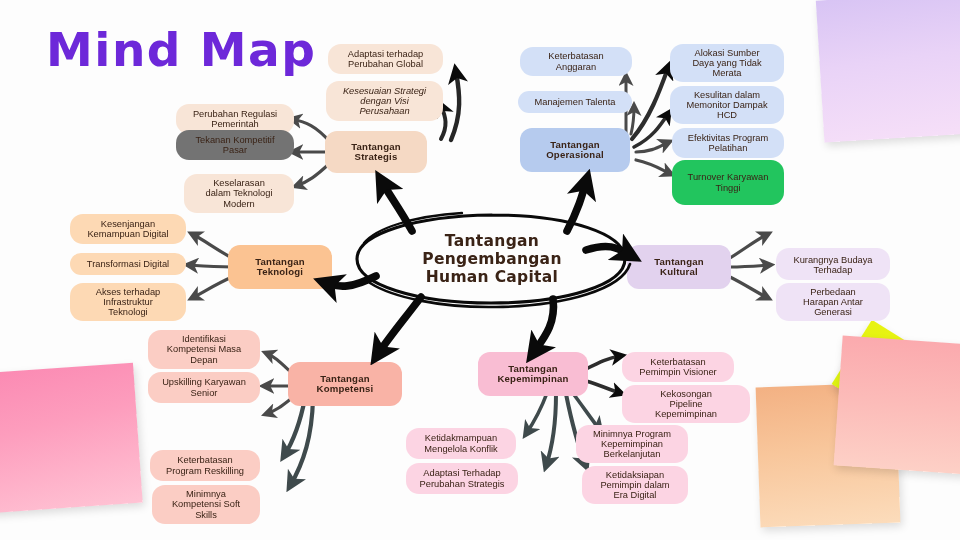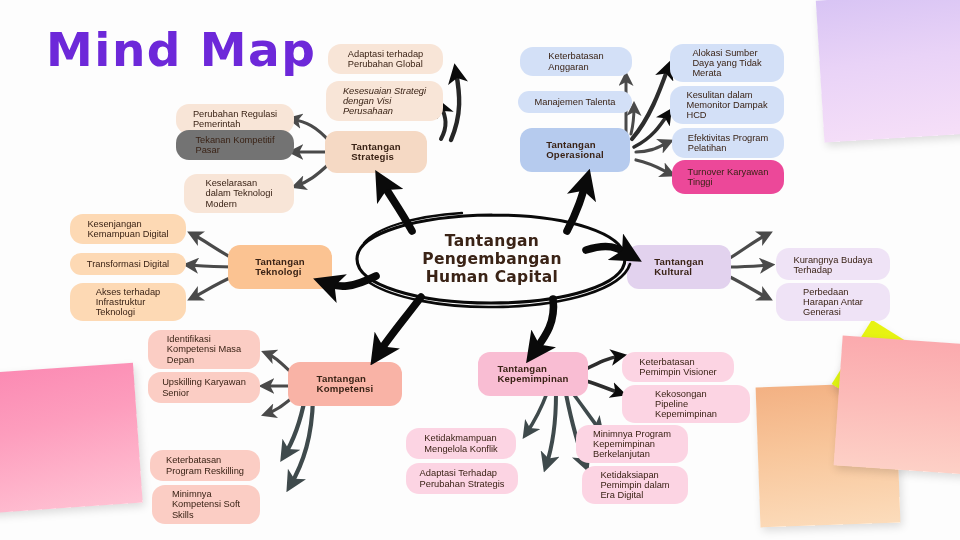--- a/index.html
+++ b/index.html
@@ -72,21 +72,21 @@
     width: 960px; height: 540px;
     pointer-events: none;
   }
 
   
   .node {
     position: absolute;
     display: flex;
     align-items: center;
     justify-content: center;
-    text-align: left;
+    text-align: center;
     box-sizing: border-box;
     color: #3a2316;
     line-height: 1.08;
     padding: 2px 6px;
     white-space: pre-line;
   }
   .leaf {
     font-size: 9.3px;
     border-radius: 13px;
   }
@@ -203,21 +203,21 @@
 Anggaran</div>
   <div class="node leaf" style="left:518px;top:91px;width:114px;height:22px;background:#d3e0f7;">Manajemen Talenta</div>
   <div class="node leaf" style="left:670px;top:44px;width:114px;height:38px;background:#d3e0f7;">Alokasi Sumber
 Daya yang Tidak
 Merata</div>
   <div class="node leaf" style="left:670px;top:86px;width:114px;height:38px;background:#d3e0f7;">Kesulitan dalam
 Memonitor Dampak
 HCD</div>
   <div class="node leaf" style="left:672px;top:128px;width:112px;height:30px;background:#d3e0f7;">Efektivitas Program
 Pelatihan</div>
-  <div class="node leaf" style="left:672px;top:160px;width:112px;height:34px;background:#ec4899;">Turnover Karyawan
+  <div class="node leaf" style="left:672px;top:160px;width:112px;height:45px;background:#22c55e;">Turnover Karyawan
 Tinggi</div>
 
   <div class="node leaf" style="left:776px;top:216px;width:114px;height:30px;background:#efe3f6;margin-top:32px;">Resistensi terhadap
 Perubahan</div>
   <div class="node leaf" style="left:776px;top:250px;width:114px;height:30px;background:#efe3f6;">Kurangnya Budaya
 Terhadap</div>
   <div class="node leaf" style="left:776px;top:283px;width:114px;height:38px;background:#efe3f6;">Perbedaan
 Harapan Antar
 Generasi</div>
 

